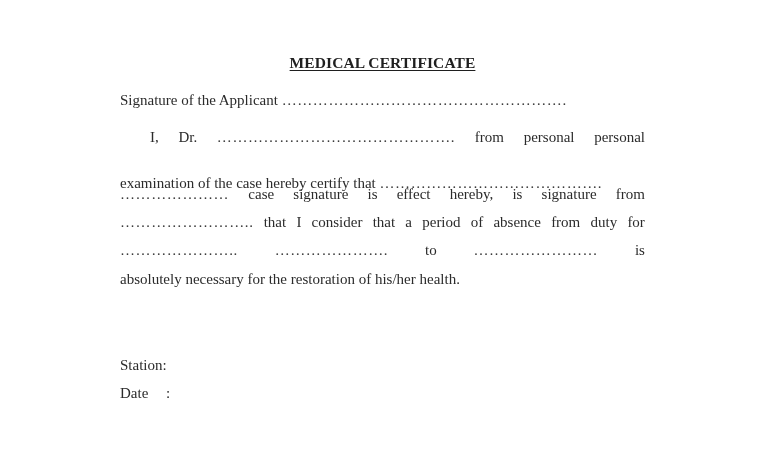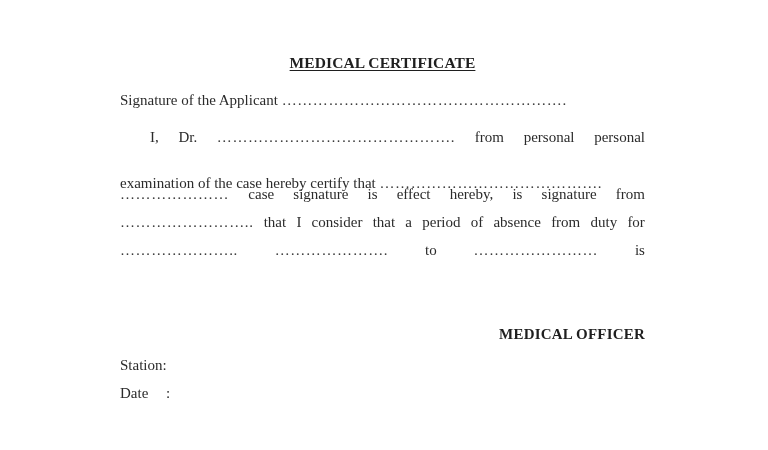--- a/index.html
+++ b/index.html
@@ -131,22 +131,24 @@
   </div>
 
   <div class="line l5 justify">
     <span class="dots">…………………..</span>
     <span class="dots">………………….</span>
     <span>to</span>
     <span class="dots">……………………</span>
     <span>is</span>
   </div>
 
+  <div class="line l6">
+    <span>absolutely necessary for the restoration of his/her health.</span>
+  </div>
 
-  <div class="officer">MEDICAL OFFICER</div>
 
   <div class="line station">
     <span>Station:</span>
   </div>
 
   <div class="line date">
     <span>Date</span>
     <span class="sep">:</span>
   </div>
 

